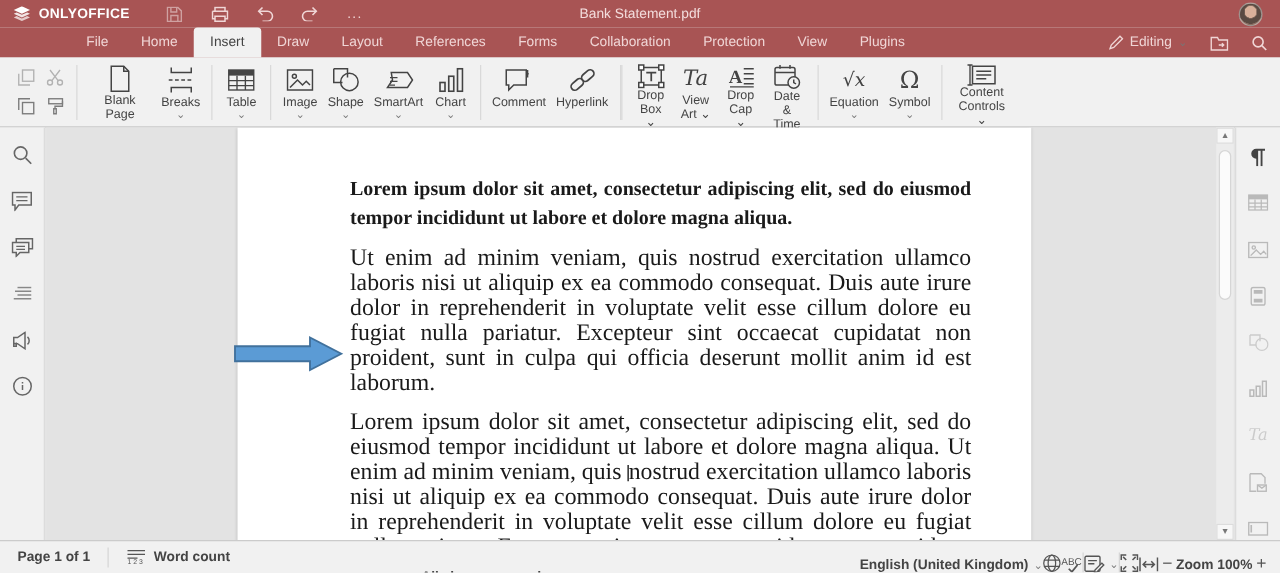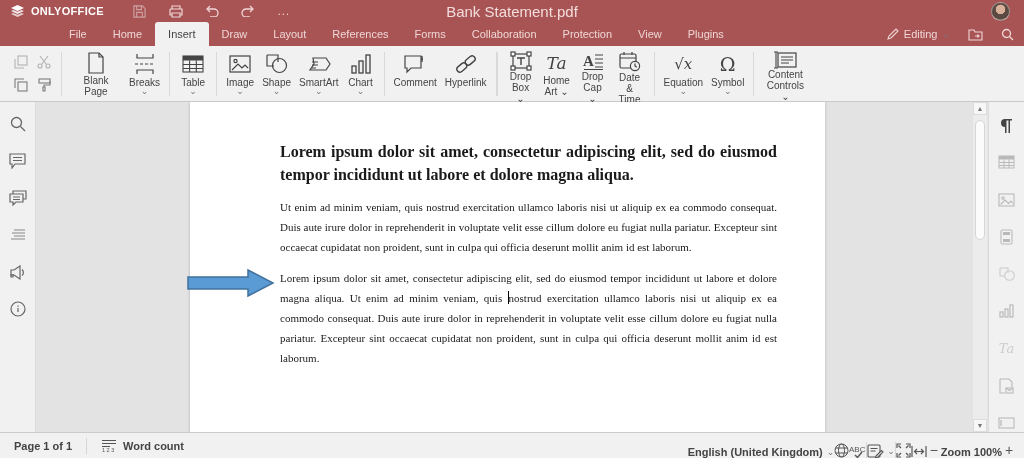--- a/index.html
+++ b/index.html
@@ -5,21 +5,21 @@
   * { margin:0; padding:0; box-sizing:border-box; }
   html,body { width:1024px; height:458px; overflow:hidden; }
   body { font-family:"Liberation Sans","DejaVu Sans",sans-serif; background:#e4e4e4; position:relative; }
 
   
   .titlebar { position:absolute; top:0; left:0; width:1024px; height:22px; background:#a85454; display:flex; align-items:center; }
   .logo { display:flex; align-items:center; gap:6px; padding-left:10px; }
   .logo-name { color:#fff; font-weight:bold; font-size:11px; letter-spacing:.3px; }
   .qa-icons { display:flex; align-items:center; gap:20px; margin-left:28px; }
   .qa-btn { width:16px; height:16px; display:flex; align-items:center; justify-content:center; }
-  .doc-title { position:absolute; left:0; right:0; text-align:center; color:#f3dcdc; font-size:15px; pointer-events:none; }
+  .doc-title { position:absolute; left:0; right:0; text-align:center; color:#f3dcdc; font-size:11px; pointer-events:none; }
   .avatar { position:absolute; right:14px; top:2px; width:19px; height:19px; border-radius:50%; background:radial-gradient(circle at 50% 38%, #d9b09a 0 36%, #5a4a42 37% 70%, #8a6f63 71%); border:1px solid rgba(255,255,255,.4); }
 
   
   .tabsbar { position:absolute; top:22px; left:0; width:1024px; height:24px; background:#a85454; display:flex; align-items:flex-end; }
   .tabs { display:flex; align-items:flex-end; padding-left:8px; height:100%;margin-left:48px; }
   .tab { color:#f0d6d6; font-size:11px; padding:6px 13px 6px; cursor:default; }
   .tab.active { background:#f1f1f1; color:#444; border-radius:3px 3px 0 0; }
   .tabsbar-right { position:absolute; right:10px; top:0; height:24px; display:flex; align-items:center; gap:18px; color:#f0d6d6; font-size:11px; }
   .editing-ctl { display:flex; align-items:center; gap:5px; }
 
@@ -43,21 +43,21 @@
 
   
   .canvas { position:absolute; top:102px; bottom:26px; left:37px; right:51px; background:#e3e3e3; overflow:hidden; }
   .vscroll { position:absolute; top:102px; bottom:26px; right:37px; width:14px; background:#ececec; }
   .vscroll .arrow-up { position:absolute; top:0; left:0; width:14px; height:13px; background:#f7f7f7; border:1px solid #dcdcdc; color:#777; font-size:7px; text-align:center; line-height:12px; }
   .vscroll .arrow-down { position:absolute; bottom:0; left:0; width:14px; height:13px; background:#f7f7f7; border:1px solid #dcdcdc; color:#777; font-size:7px; text-align:center; line-height:12px; }
   .vscroll .thumb { position:absolute; top:18px; left:2px; width:10px; height:120px; background:#fbfbfb; border:1px solid #d6d6d6; border-radius:5px; }
 
   .page { position:absolute; left:153px; top:0; width:635px; height:400px; background:#fff; box-shadow:0 0 3px rgba(0,0,0,.22); padding:38px 48px 0 90px; }
   .doc-heading { font-family:"Liberation Serif","DejaVu Serif",serif; font-weight:bold; font-size:16px; line-height:23px; color:#1a1a1a; text-align:justify; }
-  .doc-para { font-family:"Liberation Serif","DejaVu Serif",serif; font-size:11px; line-height:20px; color:#1a1a1a; text-align:justify; margin-top:11px; }
+  .doc-para { font-family:"Liberation Serif","DejaVu Serif",serif; font-size:19px; line-height:20px; color:#1a1a1a; text-align:justify; margin-top:11px; }
   .caret { display:inline-block; width:1px; height:13px; background:#000; vertical-align:-2px; }
   .arrow-shape { position:absolute; left:-3px; top:166px; width:88px; height:30px; }
 
   
   .statusbar { position:absolute; bottom:0; left:0; width:1024px; height:26px; background:#f1f1f1; border-top:1px solid #cbcbcb; font-size:11px; color:#444; }
   .sb-left { position:absolute; left:0; top:0; height:100%; display:flex; align-items:center; }
   .sb-item { display:flex; align-items:center; gap:6px; padding:0 14px; height:100%; }
   .sb-div { width:1px; height:16px; background:#d6d6d6; }
   .sb-center { position:absolute; left:300px; width:170px; top:16px; height:100%; display:flex; align-items:center; justify-content:center; }
   .sb-right { position:absolute; right:8px; top:0; height:100%; display:flex; align-items:flex-end; }
@@ -305,21 +305,21 @@
             <rect x="17" y="15" width="4" height="4" fill="#fff"></rect>
             <path d="M7 7h8M11 7v7" stroke-width="1.4"></path>
           </svg>
         </span>
       <span class="tlabel">Drop Box ⌄</span>
     </div>
     <div class="tbtn" style="max-width:32px">
       <span class="ticon">
           <span class="glyph-icon" style="font-style:italic">Ta</span>
         </span>
-      <span class="tlabel">Home Art ⌄</span>
+      <span class="tlabel">View Art ⌄</span>
     </div>
     <div class="tbtn" style="max-width:34px">
       <span class="ticon">
           <svg width="22" height="20" viewBox="0 0 22 20">
             <text x="1" y="15" font-size="15" font-weight="bold" fill="#444" font-family="serif">A</text>
             <g stroke="#444" stroke-width="1.4">
               <path d="M13 4h8M13 8h8M13 12h8M13 16h8M2 18.5h19" stroke-width="1.1"></path>
             </g>
           </svg>
         </span>

